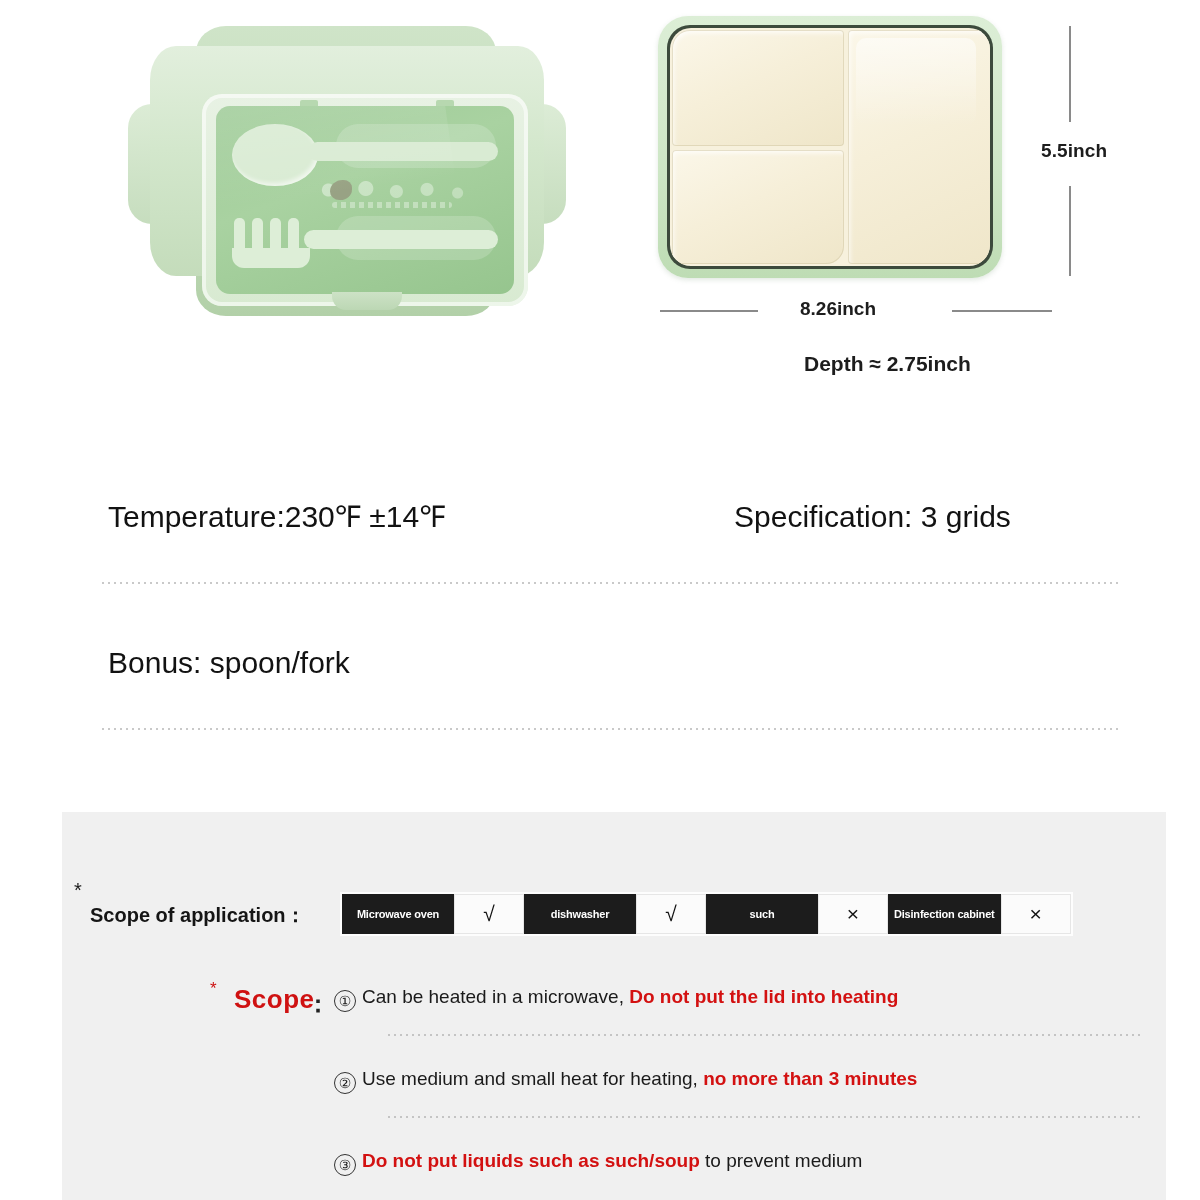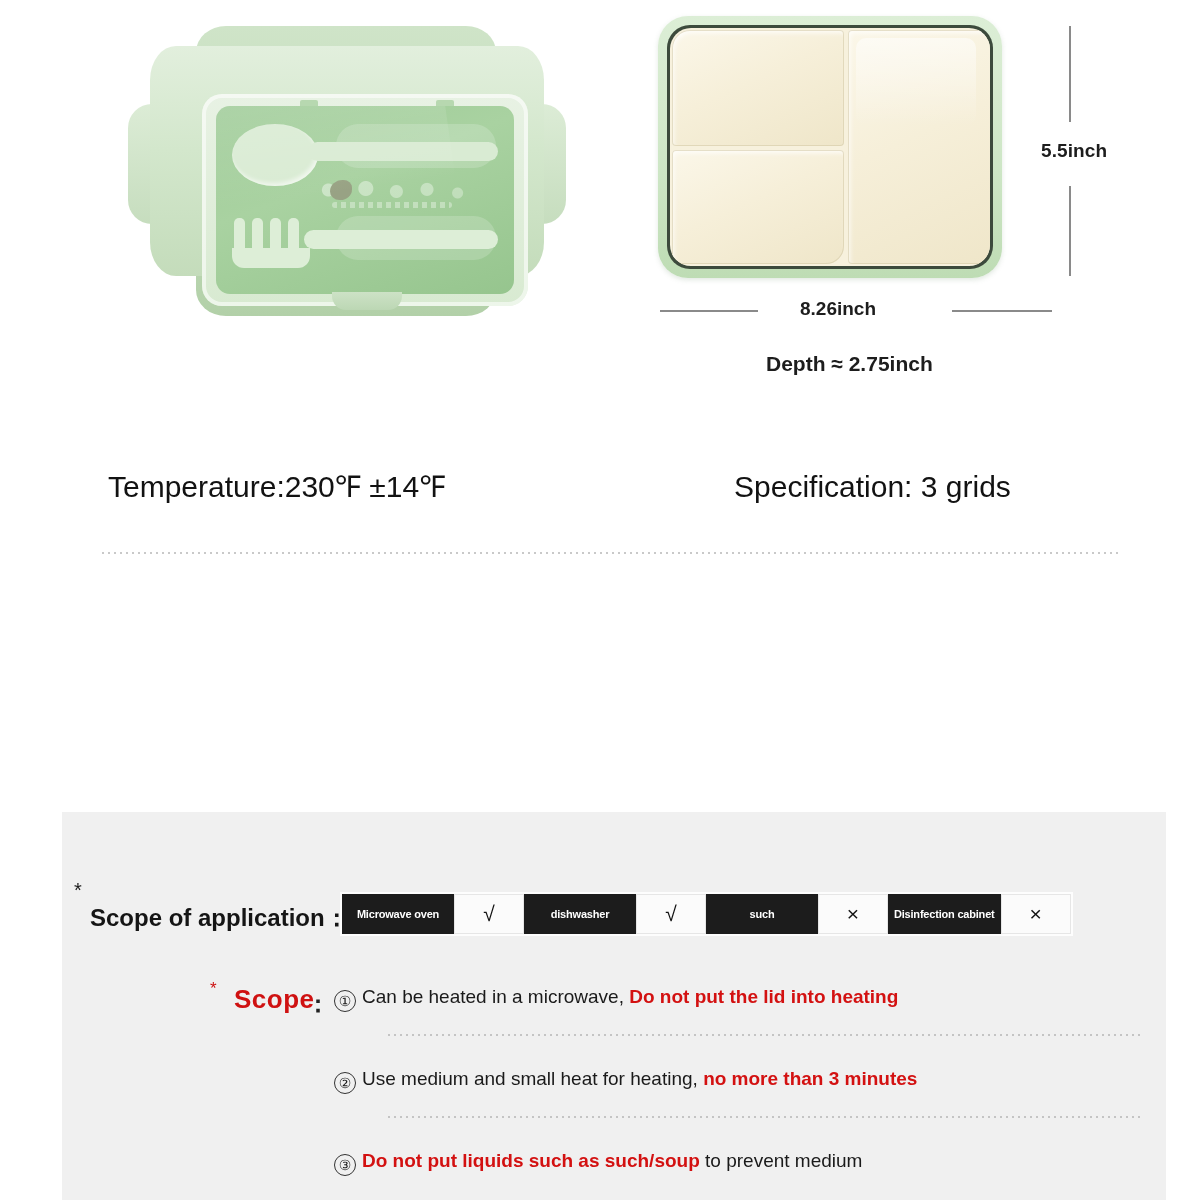--- a/index.html
+++ b/index.html
@@ -263,34 +263,35 @@
   .dim-h .seg.s1 { left: 0;   width: 98px; }
   .dim-h .seg.s2 { left: 292px; width: 100px; }
   .dim-h-label {
     position: absolute;
     left: 800px; top: 298px;
     font-size: 19px; font-weight: 700; color: #1d1d1d;
     white-space: nowrap;
   }
   .depth-label {
     position: absolute;
-    left: 766px; top: 352px;
+    left: 804px; top: 352px;
     font-size: 21px; font-weight: 700; color: #1d1d1d;
     white-space: nowrap;
   }
 
   
   .specs {
     position: absolute;
     left: 100px; top: 472px;
     width: 1020px;
   }
   .spec-row {
     position: relative;
     height: 116px;
+    margin-top: 30px;
   }
   .spec-row .cellA, .spec-row .cellB {
     position: absolute;
     top: 0;
     font-size: 30px;
     color: #121212;
     white-space: nowrap;
     line-height: 1;
   }
   .spec-row .cellA { left: 8px; }
@@ -319,21 +320,21 @@
     width: 100%; height: 60px;
   }
   .scope-star {
     position: absolute;
     left: 12px; top: 2px;
     font-size: 20px; color: #1a1a1a; line-height: 1;
   }
   .scope-label {
     position: absolute;
     left: 28px; top: 24px;
-    font-size: 24px; font-weight: 700; color: #151515;
+    font-size: 20px; font-weight: 700; color: #151515;
     white-space: nowrap;
   }
   .scope-bar {
     position: absolute;
     left: 278px; top: 14px;
     display: flex;
     height: 44px;
     background: #fdfdfd;
     padding: 2px;
   }
@@ -481,20 +482,24 @@
 
 <div class="specs">
 
   <div class="spec-row">
     <div class="cellA">Temperature:230℉ ±14℉</div>
     <div class="cellB">Specification: 3 grids</div>
     <div class="spec-rule"></div>
   </div>
 
 
+  <div class="spec-row">
+    <div class="cellA">Bonus: spoon/fork</div>
+    <div class="spec-rule"></div>
+  </div>
 
 </div>
 
 <div class="panel">
 
   <div class="scope-row">
     <div class="scope-star">*</div>
     <div class="scope-label">Scope of application：</div>
 
     <div class="scope-bar">

